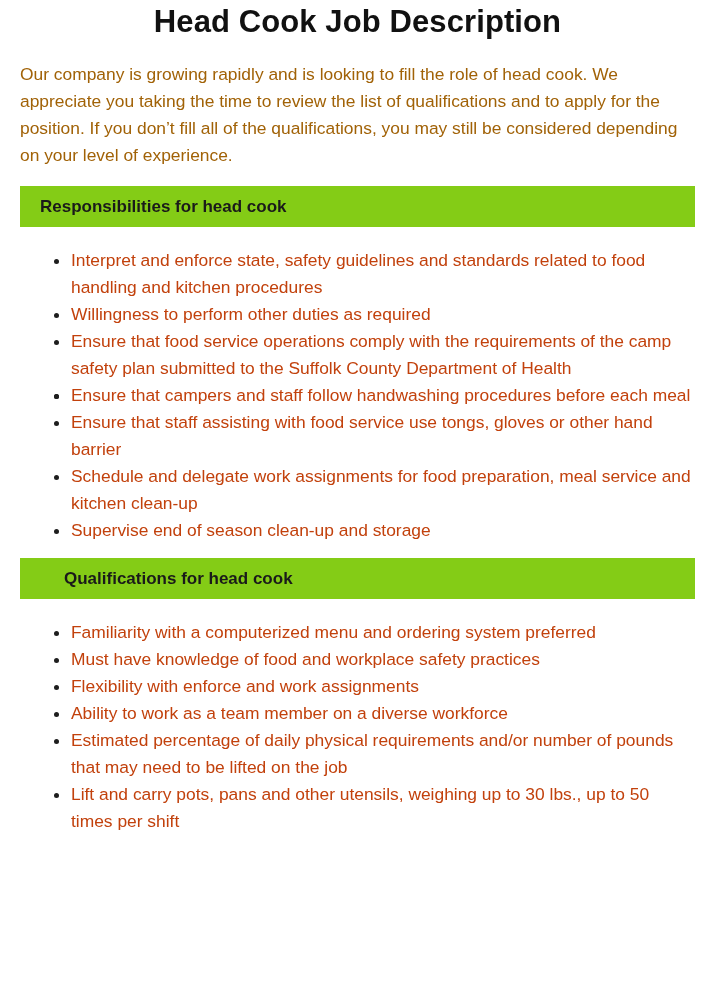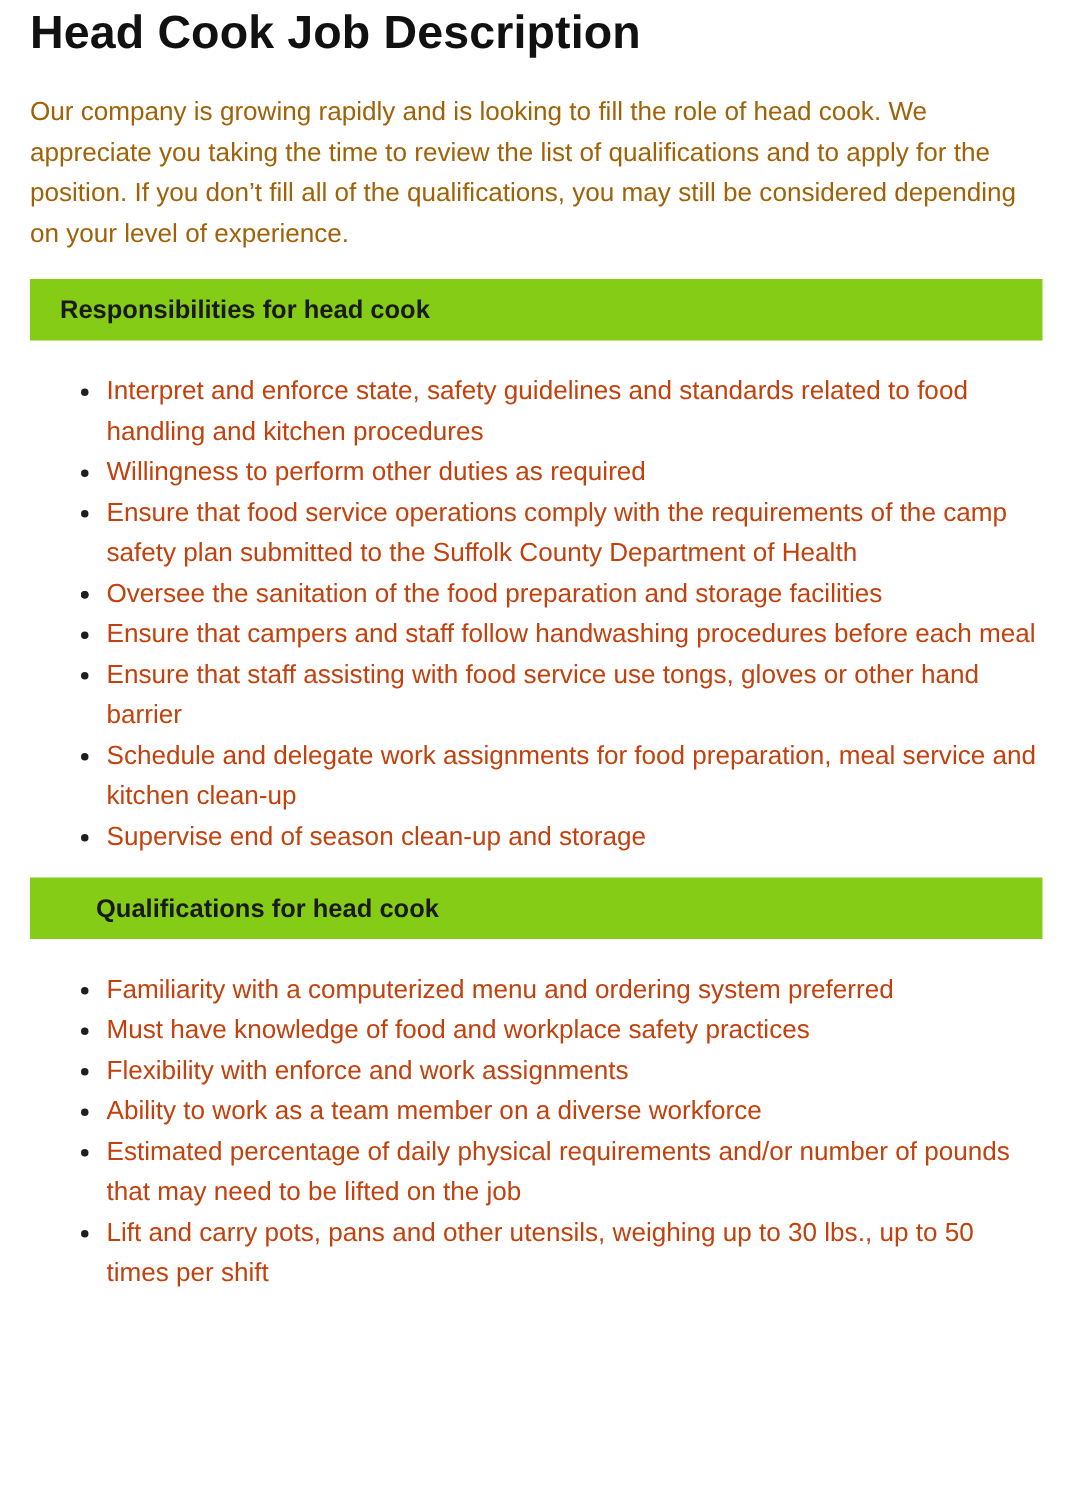--- a/index.html
+++ b/index.html
@@ -16,20 +16,21 @@
     }
     .page {
       position: relative;
       padding: 0 25px 0 20px;
     }
     .title {
       margin: 0;
       padding-top: 2px;
       height: 42px;
       line-height: 40px;
+      text-align: center;
       font-size: 31px;
       font-weight: bold;
       color: #111111;
       letter-spacing: 0.1px;
     }
     .intro {
       margin: 17px 0 0 0;
       font-size: 17.4px;
       line-height: 27px;
       color: #a16207;
@@ -78,21 +79,20 @@
 
   <p class="intro">Our company is growing rapidly and is looking to fill the role of head cook. We appreciate you taking the time to review the list of qualifications and to apply for the position. If you don’t fill all of the qualifications, you may still be considered depending on your level of experience.</p>
 
   <div class="section-header">Responsibilities for head cook</div>
 
   <ul class="bullets">
     <li><span class="dot"></span><span>Interpret and enforce state, safety guidelines and standards related to food handling and kitchen procedures</span></li>
     <li><span class="dot"></span><span>Willingness to perform other duties as required</span></li>
     <li><span class="dot"></span><span>Ensure that food service operations comply with the requirements of the camp safety plan submitted to the Suffolk County Department of Health</span></li>
     <li><span class="dot"></span></li>
-    <li><span class="dot"></span><span>Oversee the sanitation of the food preparation and storage facilities</span></li>
     <li><span class="dot"></span><span>Ensure that campers and staff follow handwashing procedures before each meal</span></li>
     <li><span class="dot"></span><span>Ensure that staff assisting with food service use tongs, gloves or other hand barrier</span></li>
     <li><span class="dot"></span><span>Schedule and delegate work assignments for food preparation, meal service and kitchen clean-up</span></li>
     <li><span class="dot"></span><span>Supervise end of season clean-up and storage</span></li>
   </ul>
 
   <div class="section-header quals">Qualifications for head cook</div>
 
   <ul class="bullets">
     <li><span class="dot"></span><span>Familiarity with a computerized menu and ordering system preferred</span></li>

